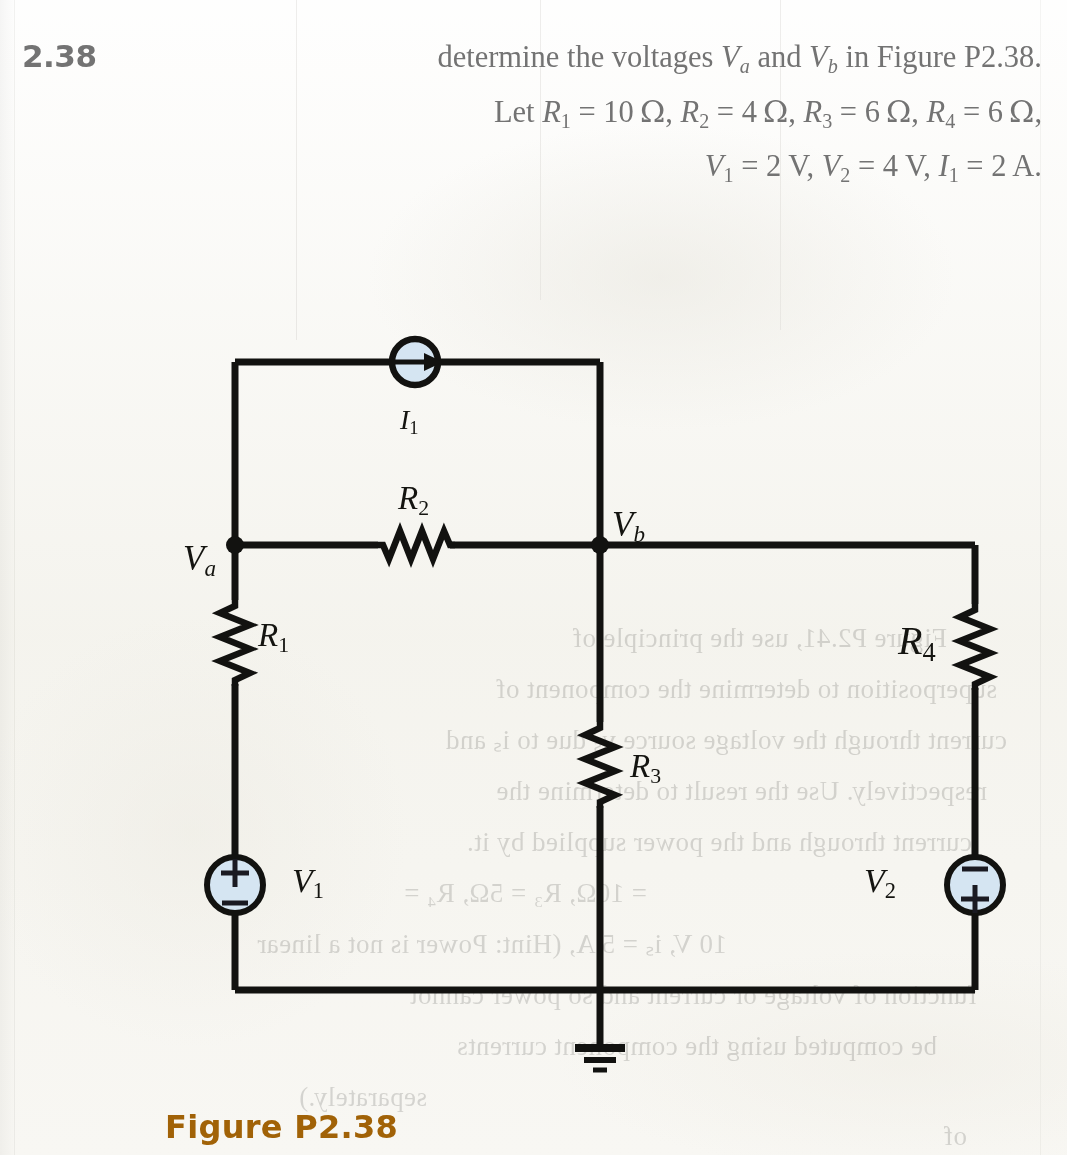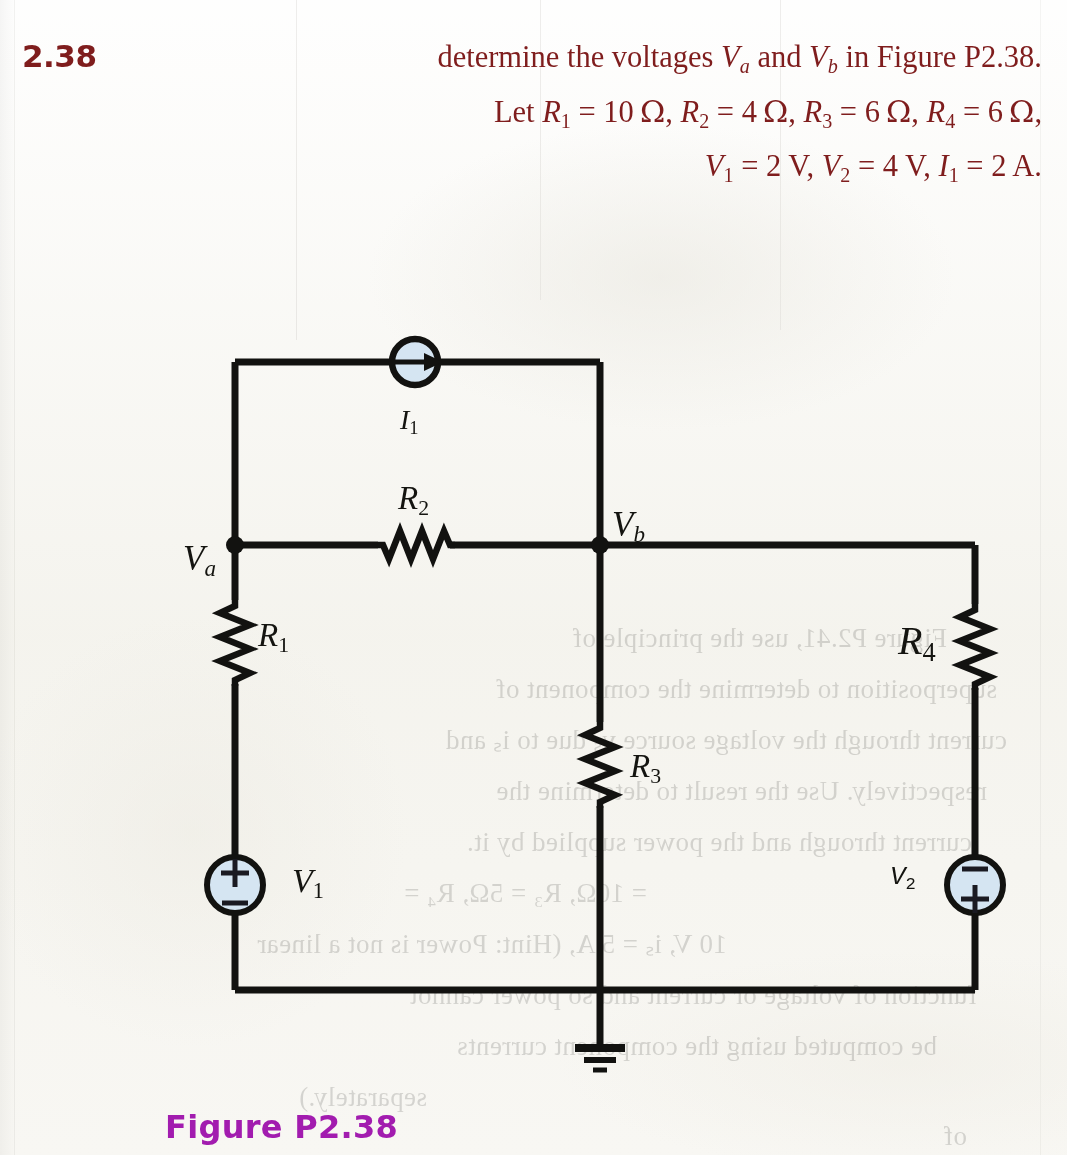--- a/index.html
+++ b/index.html
@@ -41,21 +41,21 @@
     line-height:52px;
     letter-spacing:.4px;
     pointer-events:none;
     filter:blur(.4px);
   }
   #showthrough div{position:absolute;white-space:nowrap;}
 
   
   #problem{
     position:absolute;left:22px;top:34px;width:1020px;
-    color:#7f1d1d;
+    color:#737373;
   }
   #problem .num{
     font-family:"DejaVu Sans", sans-serif;
     font-weight:bold;font-size:31px;
     position:absolute;left:0;top:4px;letter-spacing:-.5px;
   }
   #problem .body{
     margin-left:110px;
     font-size:30.5px;line-height:46px;
     text-indent:0;
@@ -215,15 +215,15 @@
 <span class="lbl" style="left:612px;top:505px;font-size:35px;text-align:center;"><i>V</i><span class="sub">b</span></span>
 
 <span class="lbl" style="left:258px;top:617px;font-size:33px;"><i>R</i><span class="subn">1</span></span>
 
 <span class="lbl" style="left:898px;top:617px;font-size:40px;"><i>R</i><span class="subn">4</span></span>
 
 <span class="lbl" style="left:630px;top:748px;font-size:33px;"><i>R</i><span class="subn">3</span></span>
 
 <span class="lbl" style="left:292px;top:862px;font-size:34px;"><i>V</i><span class="subn">1</span></span>
 
-<span class="lbl" style="left:890px;top:862px;font-size:26px;font-family:Liberation Mono, monospace;"><i>V</i><span class="subn">2</span></span>
-
-<div id="caption" style="color: #a21caf;">Figure P2.38</div>
+<span class="lbl" style="left:864px;top:862px;font-size:34px;"><i>V</i><span class="subn">2</span></span>
+
+<div id="caption" style="color: #a16207;">Figure P2.38</div>
 
 </body></html>

